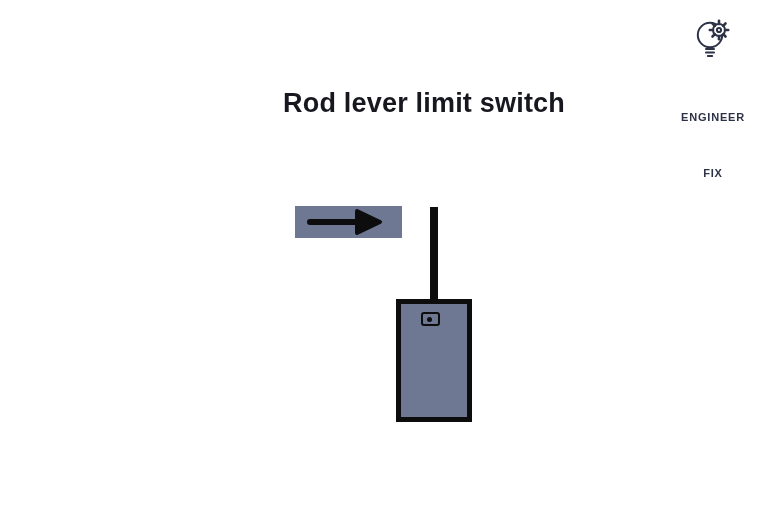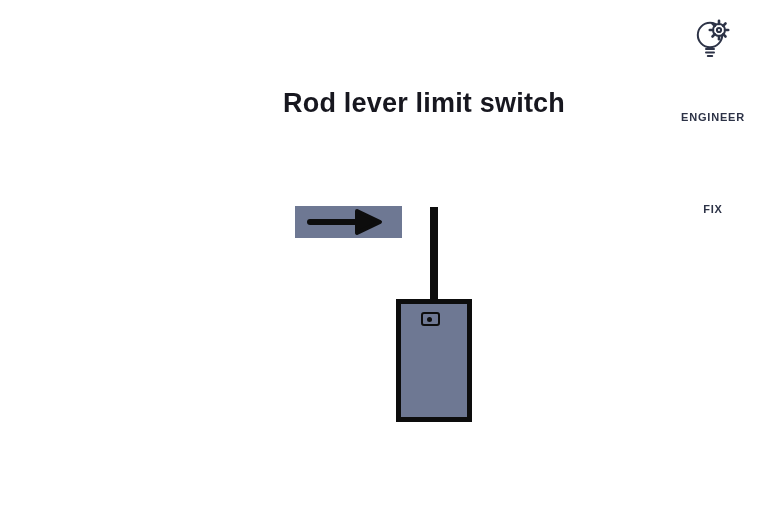--- a/index.html
+++ b/index.html
@@ -28,21 +28,20 @@
   }
   .brand svg{display:block;}
   .brand-line1{
     margin-top:3px;
     font-size:11px;font-weight:800;letter-spacing:0.8px;
     line-height:12px;white-space:nowrap;
   }
   .brand-line2{
     font-size:11px;font-weight:800;letter-spacing:0.8px;
     line-height:12px;
-    margin-top:36px;
   }
 
   
   .title{
     position:absolute;
     left:0;top:88px;width:768px;
     text-align:center;
     font-size:27px;font-weight:800;
     color:var(--title);
     letter-spacing:0.2px;

